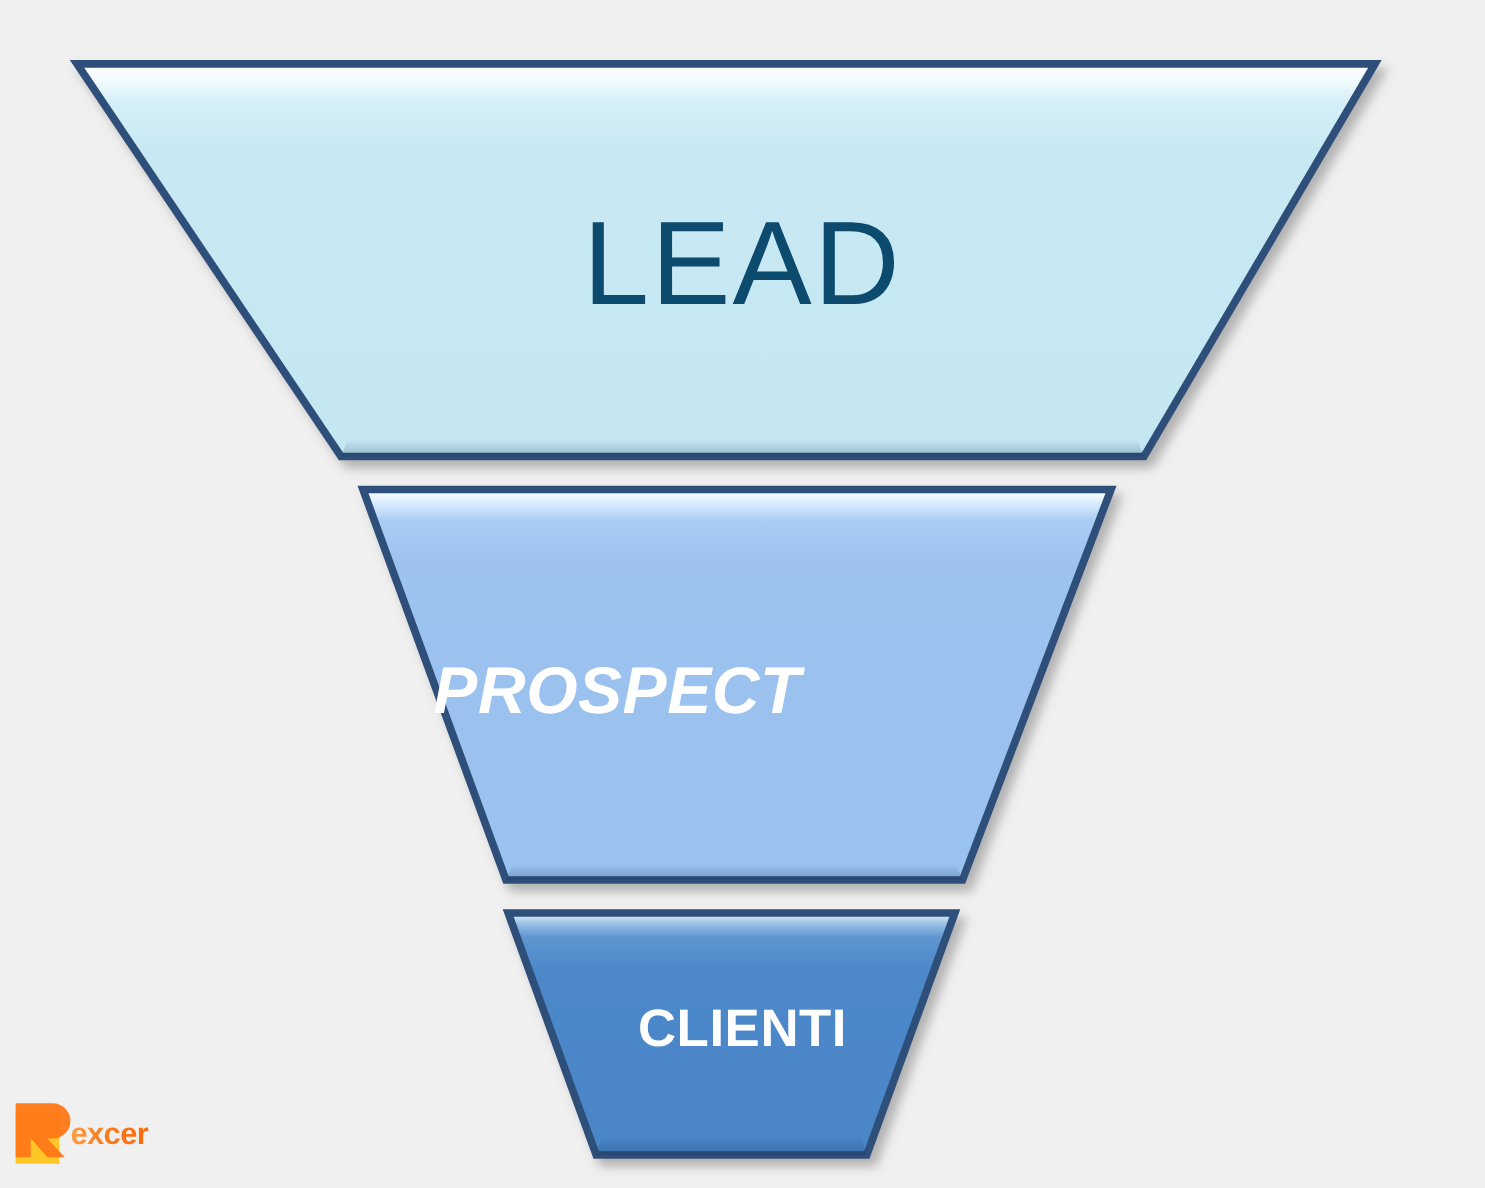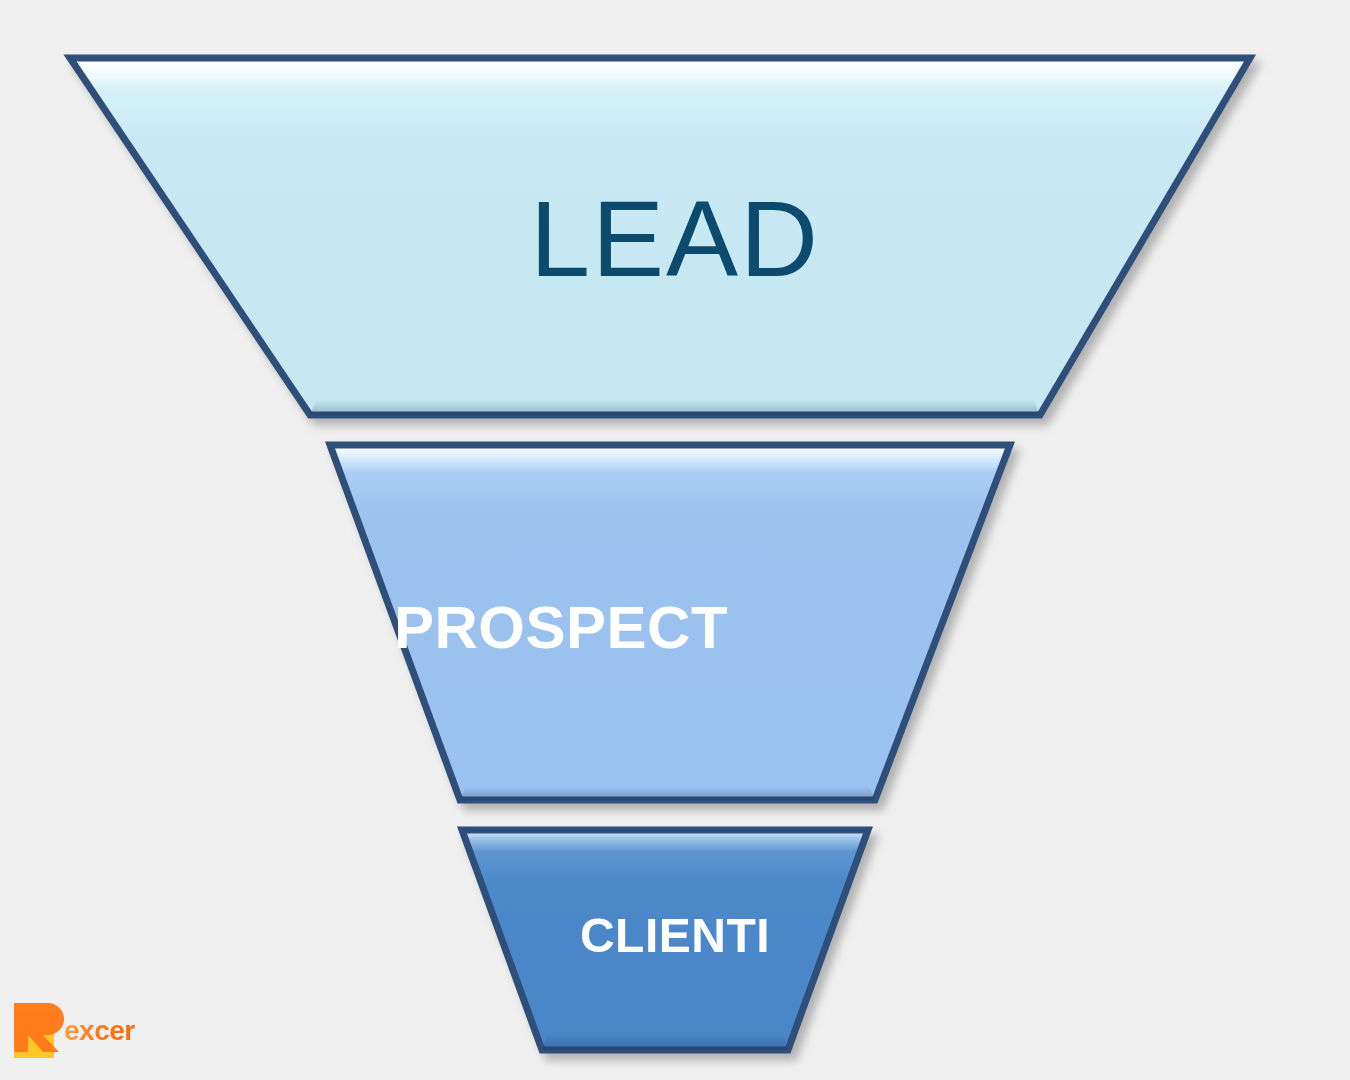--- a/index.html
+++ b/index.html
@@ -48,20 +48,21 @@
   
   #label-prospect {
     left: 0;
     width: 1122px;
     top: 595px;
     font-size: 60px;
     font-weight: 700;
     letter-spacing: 0.5px;
     color: #ffffff;
     line-height: 1.1;
+    font-style: italic;
   }
 
   
   #label-clienti {
     left: 0;
     width: 1350px;
     top: 910px;
     font-size: 48px;
     font-weight: 700;
     letter-spacing: 0.5px;

